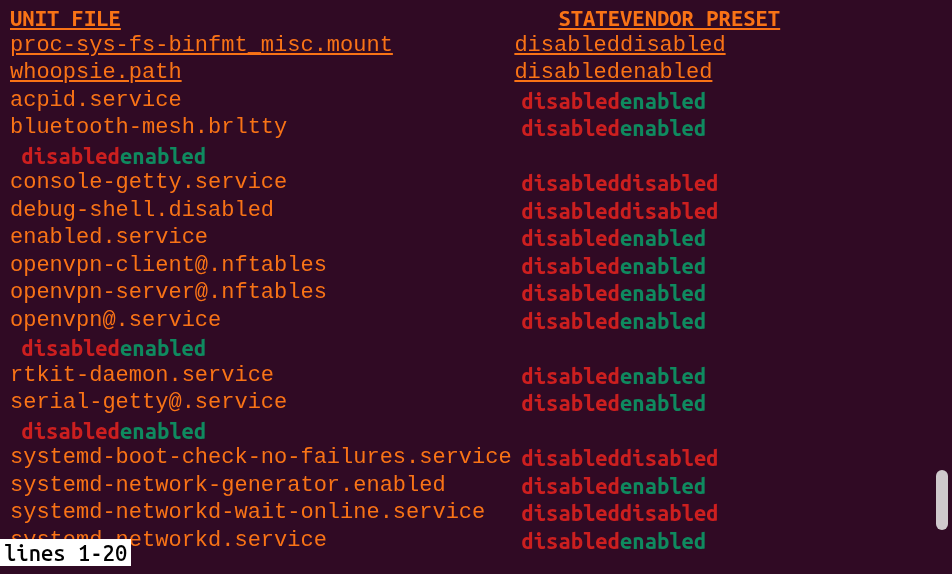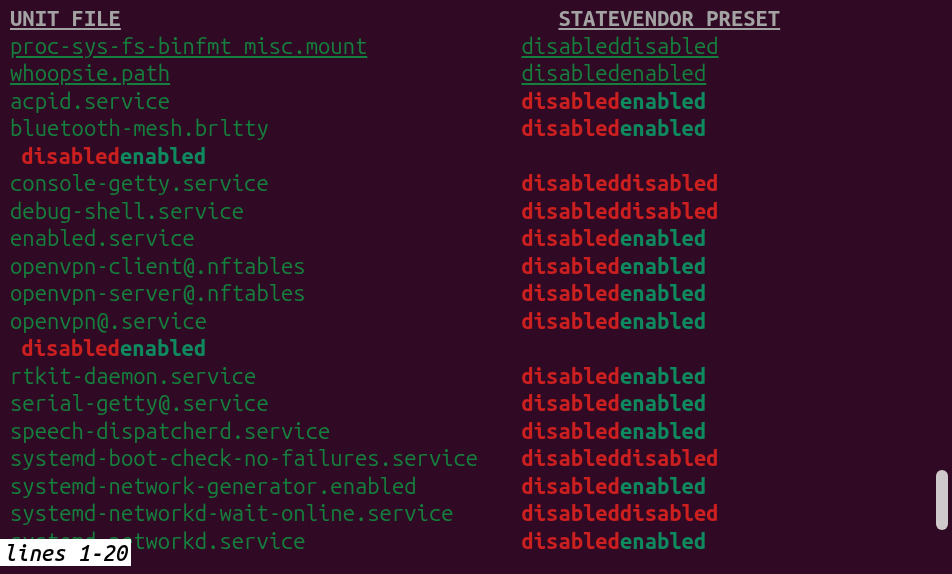--- a/index.html
+++ b/index.html
@@ -15,34 +15,33 @@
     overflow: hidden;
     padding: 4px 0 0 10px;
   }
   .row {
     white-space: pre;
     display: flex;
   }
   .col-unit  { display: inline-block; width: 500px; }
   .col-state { display: inline-block; width: 110px; text-align: right; }
   .col-preset{ display: inline-block; }
-  .hdr { color: #a3a3a3; text-decoration: underline; font-weight: bold; }
+  .hdr { color: #f97316; text-decoration: underline; font-weight: bold; }
   .underline { text-decoration: underline; }
-  .plain  { color: #15803d; }
+  .plain  { color: #f97316; font-family: Liberation Mono, monospace; }
   .red    { color: #cc1f1f; font-weight: bold; }
   .green  { color: #0f8a5f; font-weight: bold; }
   .pager {
     position: absolute;
     bottom: 8px;
     left: 0;
     background: #ffffff;
     color: #000000;
     padding: 0 4px;
     font-weight: 500;
-    font-style: italic;
   }
   .scrollbar {
     position: absolute;
     right: 4px;
     top: 470px;
     width: 12px;
     height: 60px;
     background: #cfc9cc;
     border-radius: 6px;
   }
@@ -51,29 +50,29 @@
 <body>
 
 <div id="terminal">
     <div class="row"><span class="col-unit hdr">UNIT FILE</span><span class="col-state hdr">STATE</span><span class="col-preset hdr">VENDOR PRESET</span></div>
     <div class="row"><span class="col-unit plain underline">proc-sys-fs-binfmt_misc.mount</span><span class="col-state plain underline">disabled</span><span class="col-preset plain underline">disabled</span></div>
     <div class="row"><span class="col-unit plain underline">whoopsie.path</span><span class="col-state plain underline">disabled</span><span class="col-preset plain underline">enabled</span></div>
     <div class="row"><span class="col-unit plain">acpid.service</span><span class="col-state red">disabled</span><span class="col-preset green">enabled</span></div>
     <div class="row"><span class="col-unit plain">bluetooth-mesh.brltty</span><span class="col-state red">disabled</span><span class="col-preset green">enabled</span></div>
     <div class="row"><span class="col-state red">disabled</span><span class="col-preset green">enabled</span></div>
     <div class="row"><span class="col-unit plain">console-getty.service</span><span class="col-state red">disabled</span><span class="col-preset red">disabled</span></div>
-    <div class="row"><span class="col-unit plain">debug-shell.service</span><span class="col-state red">disabled</span><span class="col-preset red">disabled</span></div>
+    <div class="row"><span class="col-unit plain">debug-shell.disabled</span><span class="col-state red">disabled</span><span class="col-preset red">disabled</span></div>
     <div class="row"><span class="col-unit plain">enabled.service</span><span class="col-state red">disabled</span><span class="col-preset green">enabled</span></div>
     <div class="row"><span class="col-unit plain">openvpn-client@.nftables</span><span class="col-state red">disabled</span><span class="col-preset green">enabled</span></div>
     <div class="row"><span class="col-unit plain">openvpn-server@.nftables</span><span class="col-state red">disabled</span><span class="col-preset green">enabled</span></div>
     <div class="row"><span class="col-unit plain">openvpn@.service</span><span class="col-state red">disabled</span><span class="col-preset green">enabled</span></div>
     <div class="row"><span class="col-state red">disabled</span><span class="col-preset green">enabled</span></div>
     <div class="row"><span class="col-unit plain">rtkit-daemon.service</span><span class="col-state red">disabled</span><span class="col-preset green">enabled</span></div>
     <div class="row"><span class="col-unit plain">serial-getty@.service</span><span class="col-state red">disabled</span><span class="col-preset green">enabled</span></div>
-    <div class="row"><span class="col-unit plain">speech-dispatcherd.service</span><span class="col-state red">disabled</span><span class="col-preset green">enabled</span></div>
+    <div class="row"><span class="col-state red">disabled</span><span class="col-preset green">enabled</span></div>
     <div class="row"><span class="col-unit plain">systemd-boot-check-no-failures.service</span><span class="col-state red">disabled</span><span class="col-preset red">disabled</span></div>
     <div class="row"><span class="col-unit plain">systemd-network-generator.enabled</span><span class="col-state red">disabled</span><span class="col-preset green">enabled</span></div>
     <div class="row"><span class="col-unit plain">systemd-networkd-wait-online.service</span><span class="col-state red">disabled</span><span class="col-preset red">disabled</span></div>
     <div class="row"><span class="col-unit plain">systemd-networkd.service</span><span class="col-state red">disabled</span><span class="col-preset green">enabled</span></div>
   </div>
 
 <div class="pager">lines 1-20</div>
 <div class="scrollbar"></div>
 
 </body></html>

